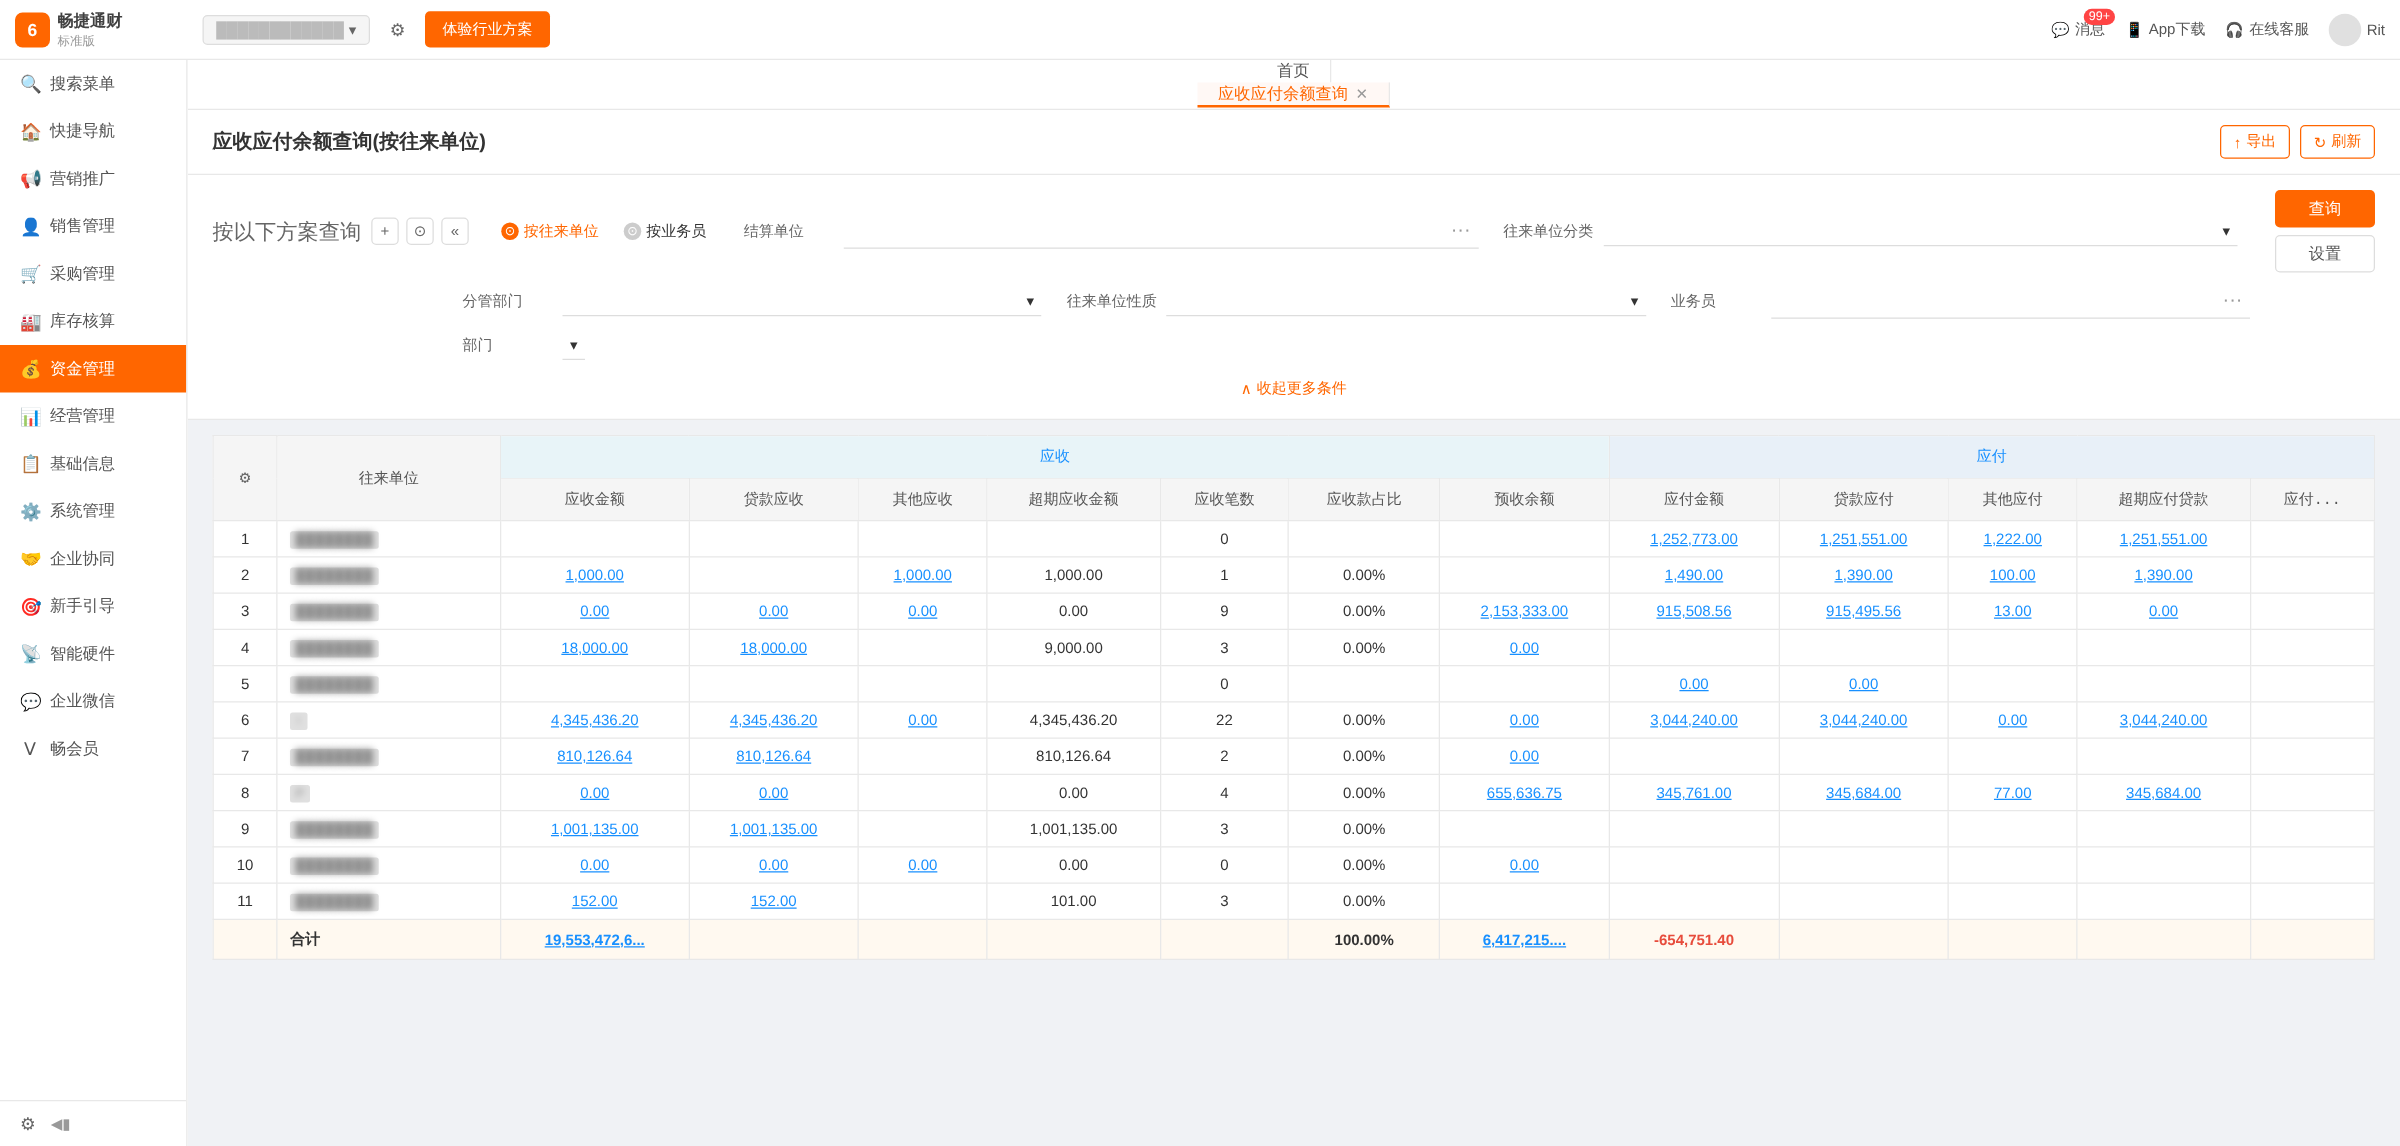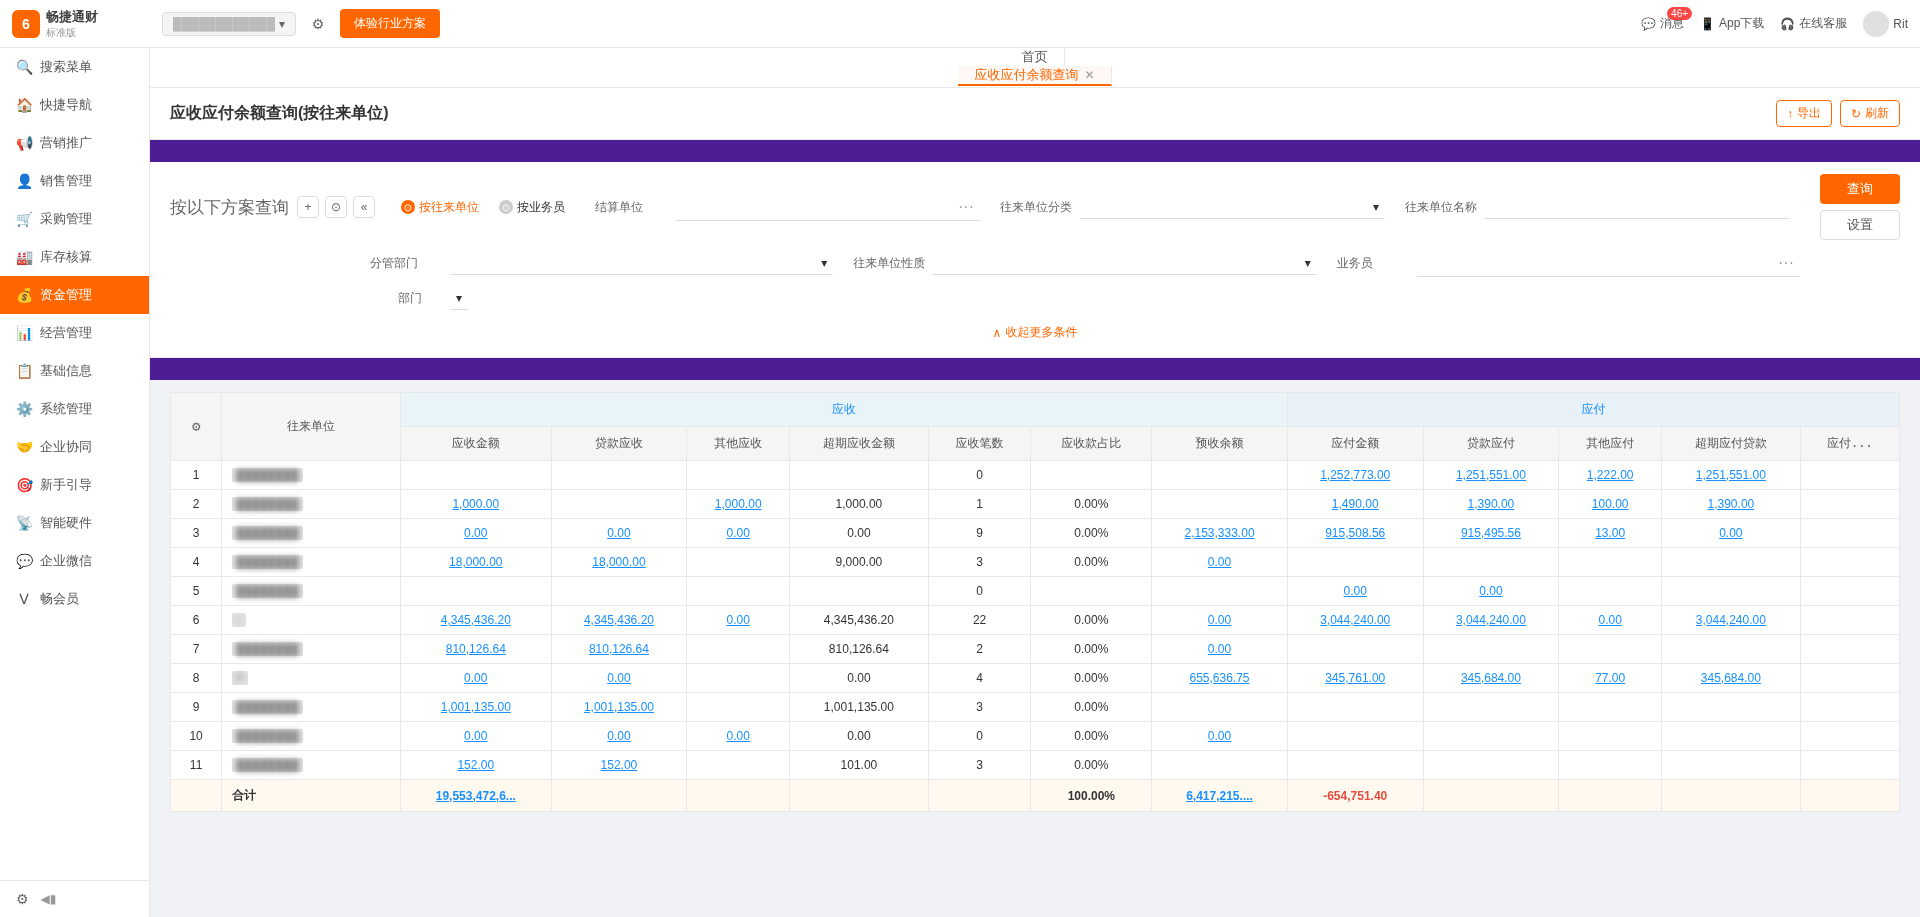--- a/index.html
+++ b/index.html
@@ -32,21 +32,21 @@
     
     .tab-bar { background: #fff; border-bottom: 1px solid #e8e8e8; display: flex; align-items: center; padding: 0; height: 40px; flex-direction: column; }
     .tab-item { display: flex; align-items: center; gap: 6px; padding: 0 16px; height: 40px; cursor: pointer; border-right: 1px solid #e8e8e8; font-size: 13px; color: #666; }
     .tab-item.active { color: #ff6600; border-bottom: 2px solid #ff6600; background: #fff8f5; }
     .tab-close { color: #999; font-size: 12px; cursor: pointer; }
     .tab-home { color: #555; }
     .tab-right { margin-left: auto; display: flex; align-items: center; padding-right: 8px; }
     .tab-action-btn { background: none; border: none; font-size: 16px; cursor: pointer; color: #666; padding: 4px; }
     
     
-    .content { flex: 1; overflow: hidden; display: flex; flex-direction: column; background: #4c1d95; gap: 22px; }
+    .content { flex: 1; overflow: hidden; display: flex; flex-direction: column; background: #fef9c3; }
     
     
     .page-header { background: #fff; padding: 12px 20px; display: flex; align-items: center; justify-content: space-between; border-bottom: 1px solid #e8e8e8; }
     .page-title { font-size: 16px; font-weight: 600; color: #333; }
     .page-actions { display: flex; gap: 8px; }
     .page-action-btn { display: flex; align-items: center; gap: 4px; padding: 4px 10px; border: 1px solid #ddd; border-radius: 4px; background: #fff; cursor: pointer; font-size: 12px; color: #555; }
     .page-action-btn.orange { color: #ff6600; border-color: #ff6600; }
     
     
     .filter-area { background: #fff; padding: 12px 20px; border-bottom: 1px solid #e8e8e8; }
@@ -102,21 +102,21 @@
       <span style="color:#bbb;">████████████</span>
       <span>▾</span>
     </div>
     <div class="gear-btn">⚙</div>
     <button class="trial-btn">体验行业方案</button>
   </div>
   <div class="top-right">
     <div class="top-right-item">
       <span>💬</span>
       <span>消息</span>
-      <span class="badge">46+</span>
+      <span class="badge">99+</span>
     </div>
     <div class="top-right-item">
       <span>📱</span>
       <span>App下载</span>
     </div>
     <div class="top-right-item">
       <span>🎧</span>
       <span>在线客服</span>
     </div>
     <div class="top-right-item">
@@ -252,24 +252,20 @@
               <span class="field-dots">···</span>
             </div>
           </div>
           <div class="filter-field" style="flex:1;">
             <span class="field-label">往来单位分类</span>
             <div class="field-select">
               <span></span>
               <span>▾</span>
             </div>
           </div>
-          <div class="filter-field" style="flex:1;">
-            <span class="field-label">往来单位名称</span>
-            <input class="field-input" type="text" style="">
-          </div>
           <div class="btn-group">
             <button class="query-btn">查询</button>
             <button class="set-btn">设置</button>
           </div>
         </div>
       </div>
 
       <div class="filter-row" style="padding-left:200px;">
         <div style="display:flex; flex:1; gap:20px; align-items:center; max-width:calc(100% - 100px);">
           <div class="filter-field" style="flex:1;">
@@ -289,21 +285,21 @@
           <div class="filter-field" style="flex:1;">
             <span class="field-label">业务员</span>
             <div style="flex:1; display:flex; align-items:center; border-bottom:1px solid #ddd; padding:4px 6px;">
               <span style="flex:1;"></span>
               <span class="field-dots">···</span>
             </div>
           </div>
         </div>
       </div>
 
-      <div class="filter-row" style="padding-left:200px;text-align:center;">
+      <div class="filter-row" style="padding-left:200px;">
         <div style="display:flex; gap:20px; align-items:center; max-width:33.3%;">
           <div class="filter-field" style="flex:1;">
             <span class="field-label">部门</span>
             <div class="field-select">
               <span></span>
               <span>▾</span>
             </div>
           </div>
         </div>
       </div>

